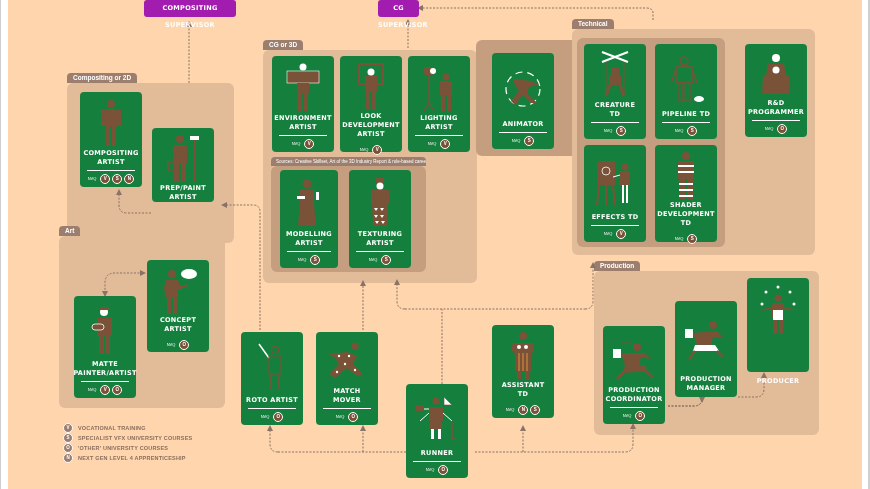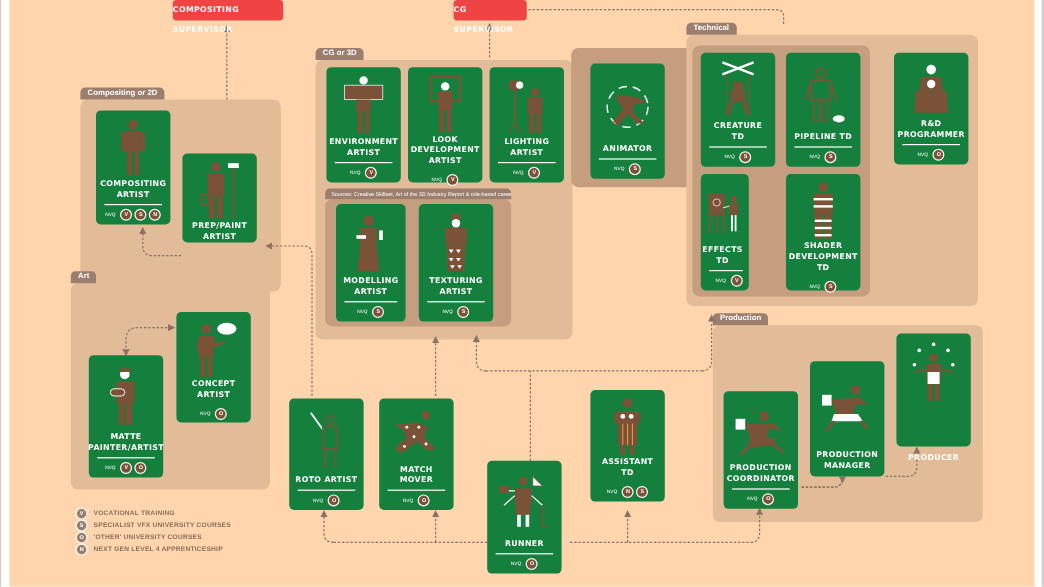--- a/index.html
+++ b/index.html
@@ -14,21 +14,21 @@
   .subtag { position:absolute; height:9px; padding:0 5px; background:#9c7e6e; color:#fff; font-size:4.5px; line-height:9px; border-radius:4px 4px 0 0; white-space:nowrap; overflow:hidden; }
 
   .card { position:absolute; background:#15803d; border-radius:4px; display:flex; flex-direction:column; align-items:center; box-sizing:border-box; padding:6px 5px 4px; }
   .card .fig { flex:1; width:100%; display:flex; align-items:center; justify-content:center; }
   .card .title { color:#fff; font-size:6.5px; font-weight:bold; text-align:center; letter-spacing:0.3px; line-height:9px; text-transform:uppercase; font-family:"DejaVu Sans", sans-serif; }
   .card .rule { width:92%; height:1.5px; background:#fff; margin:3px 0 3px; }
   .card .badges { display:flex; align-items:center; gap:2px; height:9px; }
   .card .nvq { color:#fff; font-size:4px; margin-right:2px; }
   .badge { width:8px; height:8px; border-radius:50%; background:#7a5238; color:#fff; font-size:4.5px; font-weight:bold; line-height:8px; text-align:center; border:0.5px solid #fff; }
 
-  .sup { position:absolute; height:17px; background:#ef4444; color:#fff; font-size:6.5px; font-weight:bold; line-height:17px; border-radius:3px; text-transform:uppercase; letter-spacing:0.3px; font-family:"DejaVu Sans", sans-serif; }
+  .sup { position:absolute; height:17px; background:#a21caf; color:#fff; font-size:6.5px; font-weight:bold; line-height:17px; text-align:center; border-radius:3px; text-transform:uppercase; letter-spacing:0.3px; font-family:"DejaVu Sans", sans-serif; }
 
   svg.links { position:absolute; left:0; top:0; }
   .legend { position:absolute; left:55px; top:423px; }
   .legend .row { display:flex; align-items:center; gap:5px; height:10px; }
   .legend .row .badge { background:#9c7e6e; }
   .legend .row span.txt { font-size:5.5px; color:#8a6e5e; font-weight:bold; text-transform:uppercase; letter-spacing:0.2px; }
 </style>
 </head>
 <body>
 
@@ -91,21 +91,21 @@
       <path d="M467,452 L617,452 Q625,452 625,444 L625,426" marker-end="url(#ah)"></path>
       <path d="M515,452 L515,428" marker-end="url(#ah)"></path>
 
       <path d="M660,406 L686,406 Q694,406 694,398 L694,401"></path>
       <path d="M660,406 L686,406 Q694,406 694,398 L694,400" marker-end="url(#ah)"></path>
       <path d="M730,397 L748,397 Q756,397 756,389 L756,375" marker-end="url(#ah)"></path>
     </g>
   </svg>
 
   <div class="sup" style="left:136px;top:0;width:92px;">Compositing Supervisor</div>
-  <div class="sup" style="left:370px;top:0;width:61px;">CG Supervisor</div>
+  <div class="sup" style="left:370px;top:0;width:41px;">CG Supervisor</div>
 
   <div class="card" style="left:72px;top:92px;width:62px;height:95px;">
     <div class="fig">
       <svg width="22" height="48" viewBox="0 0 22 48">
           <circle cx="11" cy="5" r="4" fill="#7a5238"></circle>
           <rect x="5" y="10" width="12" height="18" rx="2" fill="#7a5238"></rect>
           <rect x="1" y="11" width="4" height="16" fill="#7a5238"></rect>
           <rect x="17" y="11" width="4" height="16" fill="#7a5238"></rect>
           <rect x="6" y="28" width="4" height="19" fill="#7a5238"></rect>
           <rect x="12" y="28" width="4" height="19" fill="#7a5238"></rect>
@@ -337,21 +337,21 @@
         </svg>
     </div>
     <div class="title">R&amp;D Programmer</div>
     <div class="rule"></div>
     <div class="badges">
       <span class="nvq">NVQ</span>
       <span class="badge">O</span>
     </div>
   </div>
 
-  <div class="card" style="left:576px;top:145px;width:40px;height:97px;align-items:flex-end;">
+  <div class="card" style="left:576px;top:145px;width:62px;height:97px;">
     <div class="fig">
       <svg width="40" height="50" viewBox="0 0 40 50">
           <rect x="2" y="4" width="18" height="24" fill="#7a5238"></rect>
           <circle cx="11" cy="14" r="4" fill="none" stroke="#fff" stroke-width="0.8"></circle>
           <path d="M4,28 L2,48 M18,28 L20,48 M11,28 L11,48" stroke="#7a5238" stroke-width="2"></path>
           <circle cx="30" cy="10" r="3.5" fill="#7a5238"></circle>
           <rect x="25" y="14" width="10" height="14" fill="#7a5238"></rect>
           <path d="M25,18 L18,20" stroke="#fff" stroke-width="1"></path>
           <rect x="27" y="28" width="2" height="18" fill="#fff"></rect>
           <rect x="31" y="28" width="2" height="18" fill="#fff"></rect>

